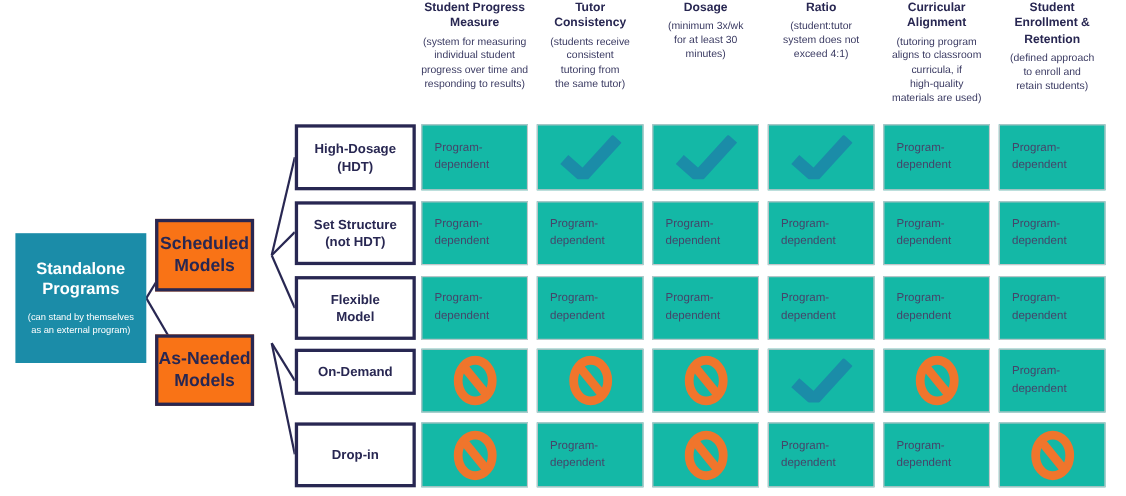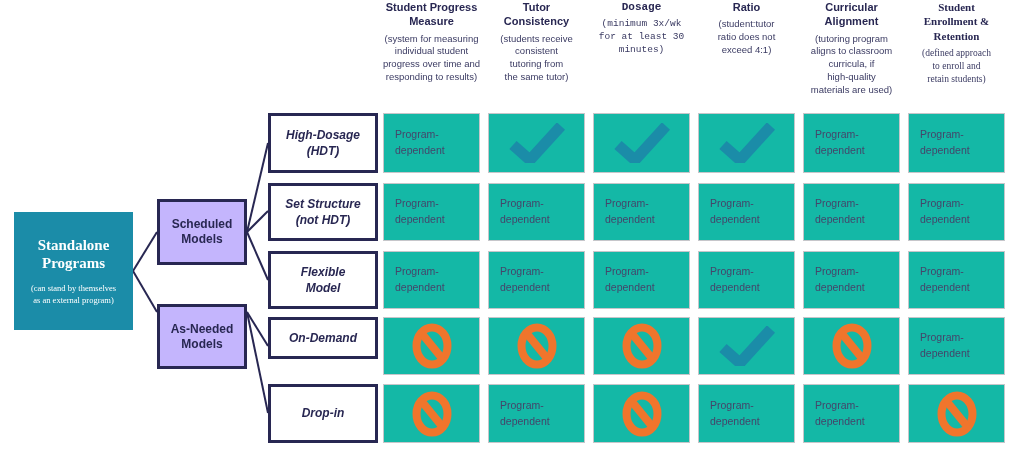--- a/index.html
+++ b/index.html
@@ -6,38 +6,36 @@
   #canvas {
     position:relative; width:1024px; height:451px; background:#fff;
     font-family:"Liberation Sans", sans-serif; overflow:hidden;
   }
   #connectors { position:absolute; left:0; top:0; }
   .root-box {
     position:absolute; left:14px; top:212px; width:119px; height:118px;
     background:var(--teal); color:#fff; box-sizing:border-box; padding:6px 5px;
     display:flex; flex-direction:column; align-items:center; justify-content:center;
     text-align:center;
-    font-family:Liberation Serif, serif;
   }
   .root-title { font-weight:bold; font-size:15px; line-height:1.2; }
   .root-subtitle { font-size:8.5px; line-height:1.35; margin-top:11px; white-space:pre-line; }
   .model-box {
-    position:absolute; left:157px; width:90px; background:#c4b5fd;
+    position:absolute; left:141px; width:90px; background:#f97316;
     border:3px solid var(--navy); box-sizing:border-box;
     display:flex; align-items:center; justify-content:center; text-align:center;
-    font-weight:bold; color:var(--navy); font-size:12px; line-height:1.25;
+    font-weight:bold; color:var(--navy); font-size:16px; line-height:1.25;
     white-space:pre-line;
   }
   .row-label-box {
     position:absolute; left:268px; width:110px; background:#fff;
     border:3px solid var(--navy); box-sizing:border-box; padding:14px;
     display:flex; align-items:center; justify-content:center; text-align:center;
     font-weight:bold; color:var(--navy); font-size:12px; line-height:1.35;
     white-space:pre-line;
-    font-style:italic;
   }
   .col-header { position:absolute; top:0; width:105px; text-align:center; color:var(--navy); }
   .col-title { font-weight:bold; font-size:11px; line-height:1.3; white-space:pre-line; margin-bottom:4px; }
   .col-desc { font-size:9.5px; line-height:1.35; color:#3a3a62; white-space:pre-line; }
   .cell {
     position:absolute; width:97px; background:#14b8a6;
     border:1px solid #c6c6ca; box-sizing:border-box;
     display:flex; align-items:center;
   }
   .cell.pd { padding-left:11px; }
@@ -83,42 +81,42 @@
 responding to results)</div>
       </div>
       <div class="col-header" style="left: 484px;">
         <div class="col-title">Tutor
 Consistency</div>
         <div class="col-desc">(students receive
 consistent
 tutoring from
 the same tutor)</div>
       </div>
-      <div class="col-header" style="left: 589px; font-family: Liberation Mono, monospace;">
+      <div class="col-header" style="left: 589px;">
         <div class="col-title">Dosage</div>
         <div class="col-desc">(minimum 3x/wk
 for at least 30
 minutes)</div>
       </div>
       <div class="col-header" style="left: 694px;">
         <div class="col-title">Ratio</div>
         <div class="col-desc">(student:tutor
-ratio does not
+system does not
 exceed 4:1)</div>
       </div>
       <div class="col-header" style="left: 799px;">
         <div class="col-title">Curricular
 Alignment</div>
         <div class="col-desc">(tutoring program
 aligns to classroom
 curricula, if
 high-quality
 materials are used)</div>
       </div>
-      <div class="col-header" style="left: 904px; font-family: Liberation Serif, serif;">
+      <div class="col-header" style="left: 904px;">
         <div class="col-title">Student
 Enrollment &amp;
 Retention</div>
         <div class="col-desc">(defined approach
 to enroll and
 retain students)</div>
       </div>
     </div>
   <div id="row-labels">
       <div class="row-label-box" style="top: 113px; height: 60px;">High-Dosage

